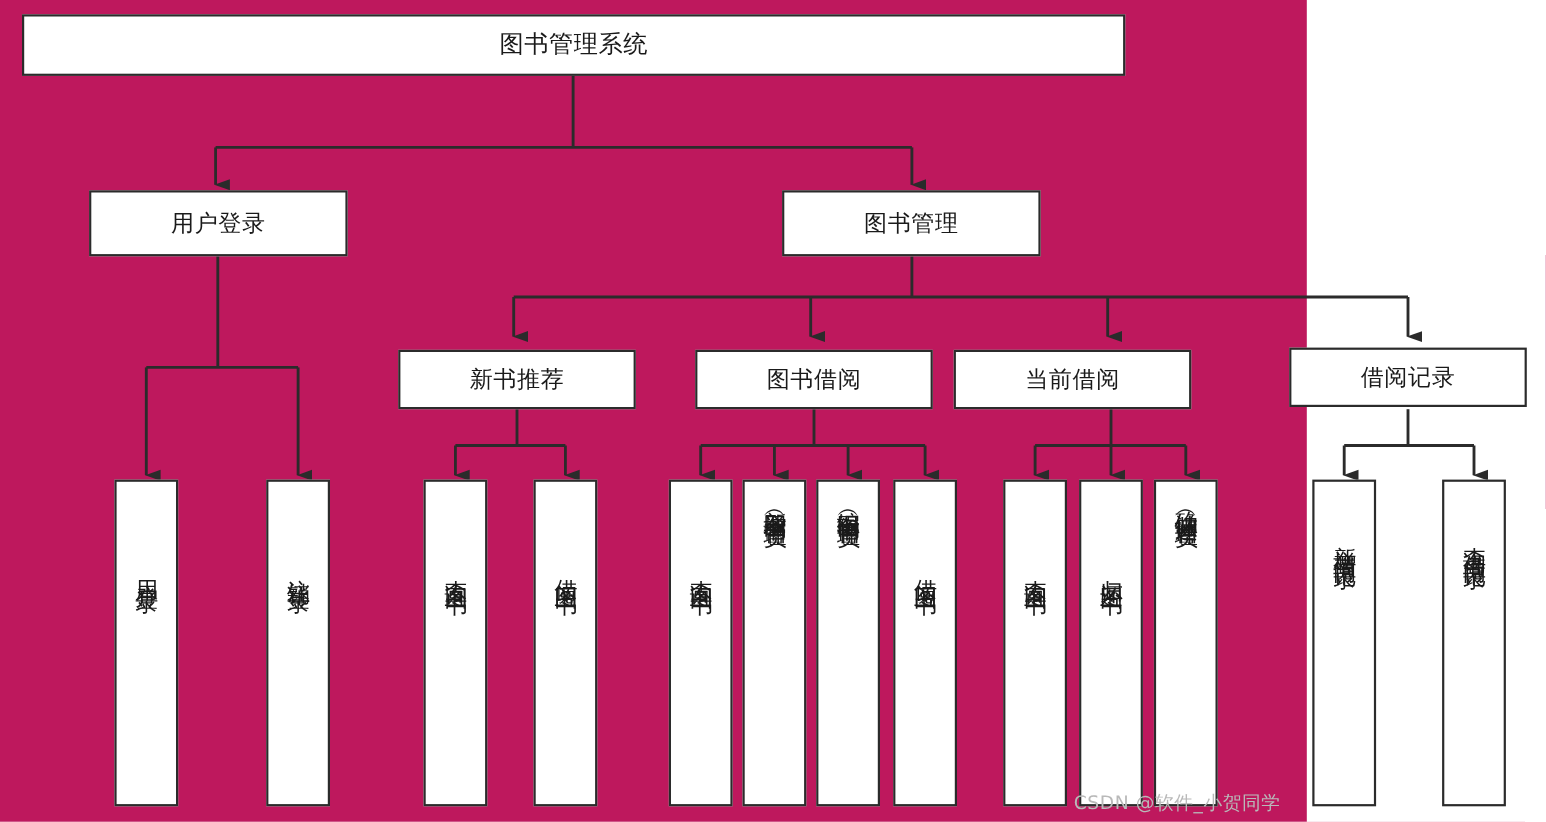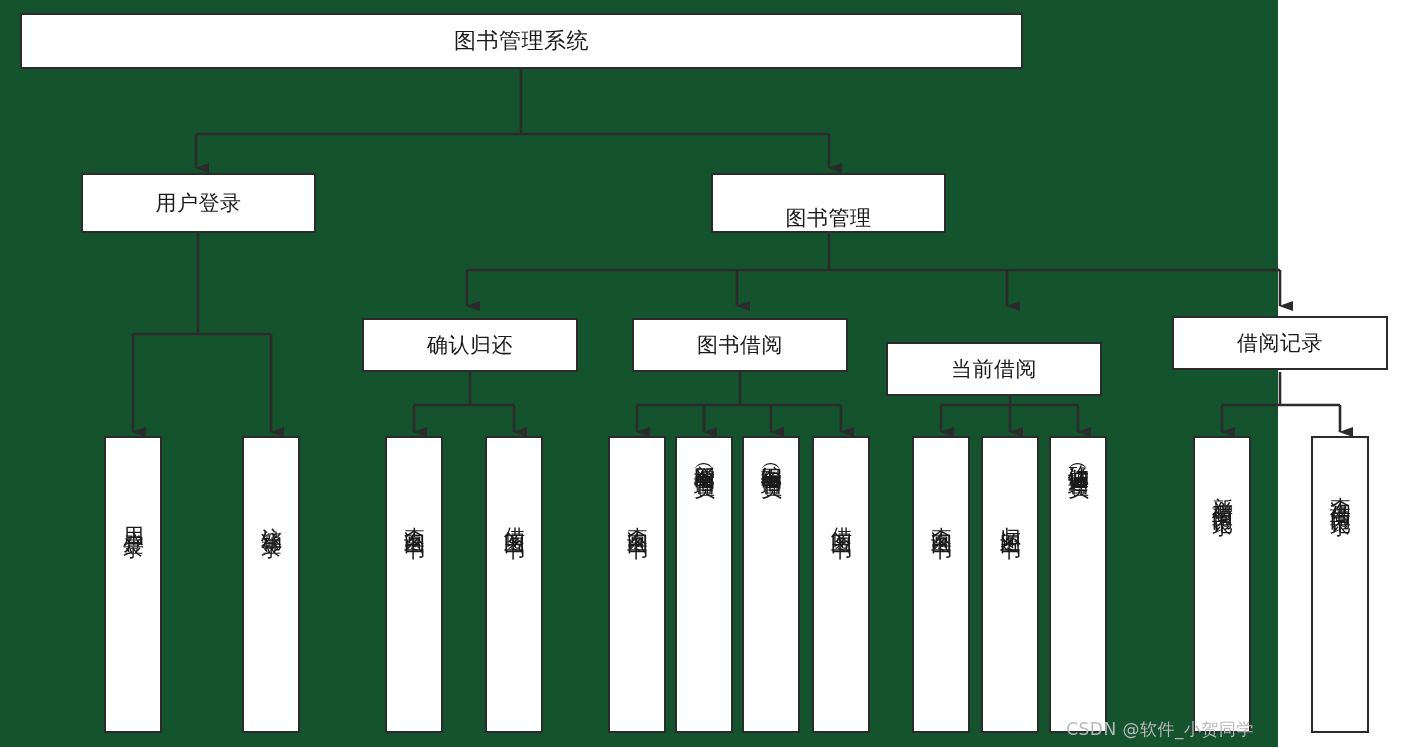--- a/index.html
+++ b/index.html
@@ -9,23 +9,23 @@
     background: #ffffff;
   }
   body {
     font-family: "DejaVu Sans", "Liberation Sans", sans-serif;
     width: 1405px;
     height: 747px;
     overflow: hidden;
   }
   #diagram-root {
     position: relative;
-    width: 1278px;
+    width: 1188px;
     height: 747px;
-    background: #14532d;
+    background: #be185d;
   }
   
   #connector-layer {
     position: absolute;
     left: 0;
     top: 0;
     width: 1405px;
     height: 747px;
     pointer-events: none;
   }
@@ -144,33 +144,33 @@
   </svg>
 
   <div class="node horizontal root" style="left:20px; top:13px; width:1003px; height:56px;">
     <span class="node-label">图书管理系统</span>
   </div>
 
   <div class="node horizontal" style="left:81px; top:173px; width:235px; height:60px;">
     <span class="node-label">用户登录</span>
   </div>
 
-  <div class="node horizontal" style="left:711px; top:173px; width:235px; height:60px;align-items:flex-end;">
+  <div class="node horizontal" style="left:711px; top:173px; width:235px; height:60px;">
     <span class="node-label">图书管理</span>
   </div>
 
   <div class="node horizontal" style="left:362px; top:318px; width:216px; height:54px;">
-    <span class="node-label">确认归还</span>
+    <span class="node-label">新书推荐</span>
   </div>
 
   <div class="node horizontal" style="left:632px; top:318px; width:216px; height:54px;align-items:center;">
     <span class="node-label">图书借阅</span>
   </div>
 
-  <div class="node horizontal" style="left:886px; top:318px; width:216px; height:54px;margin-top:24px;">
+  <div class="node horizontal" style="left:867px; top:318px; width:216px; height:54px;">
     <span class="node-label">当前借阅</span>
   </div>
 
   <div class="node horizontal" style="left:1172px; top:316px; width:216px; height:54px;">
     <span class="node-label">借阅记录</span>
   </div>
 
   <div class="node vertical" style="left:104px; top:436px; width:58px; height:297px; padding-top:72px;">
     <span class="node-label">用户登录</span>
   </div>

